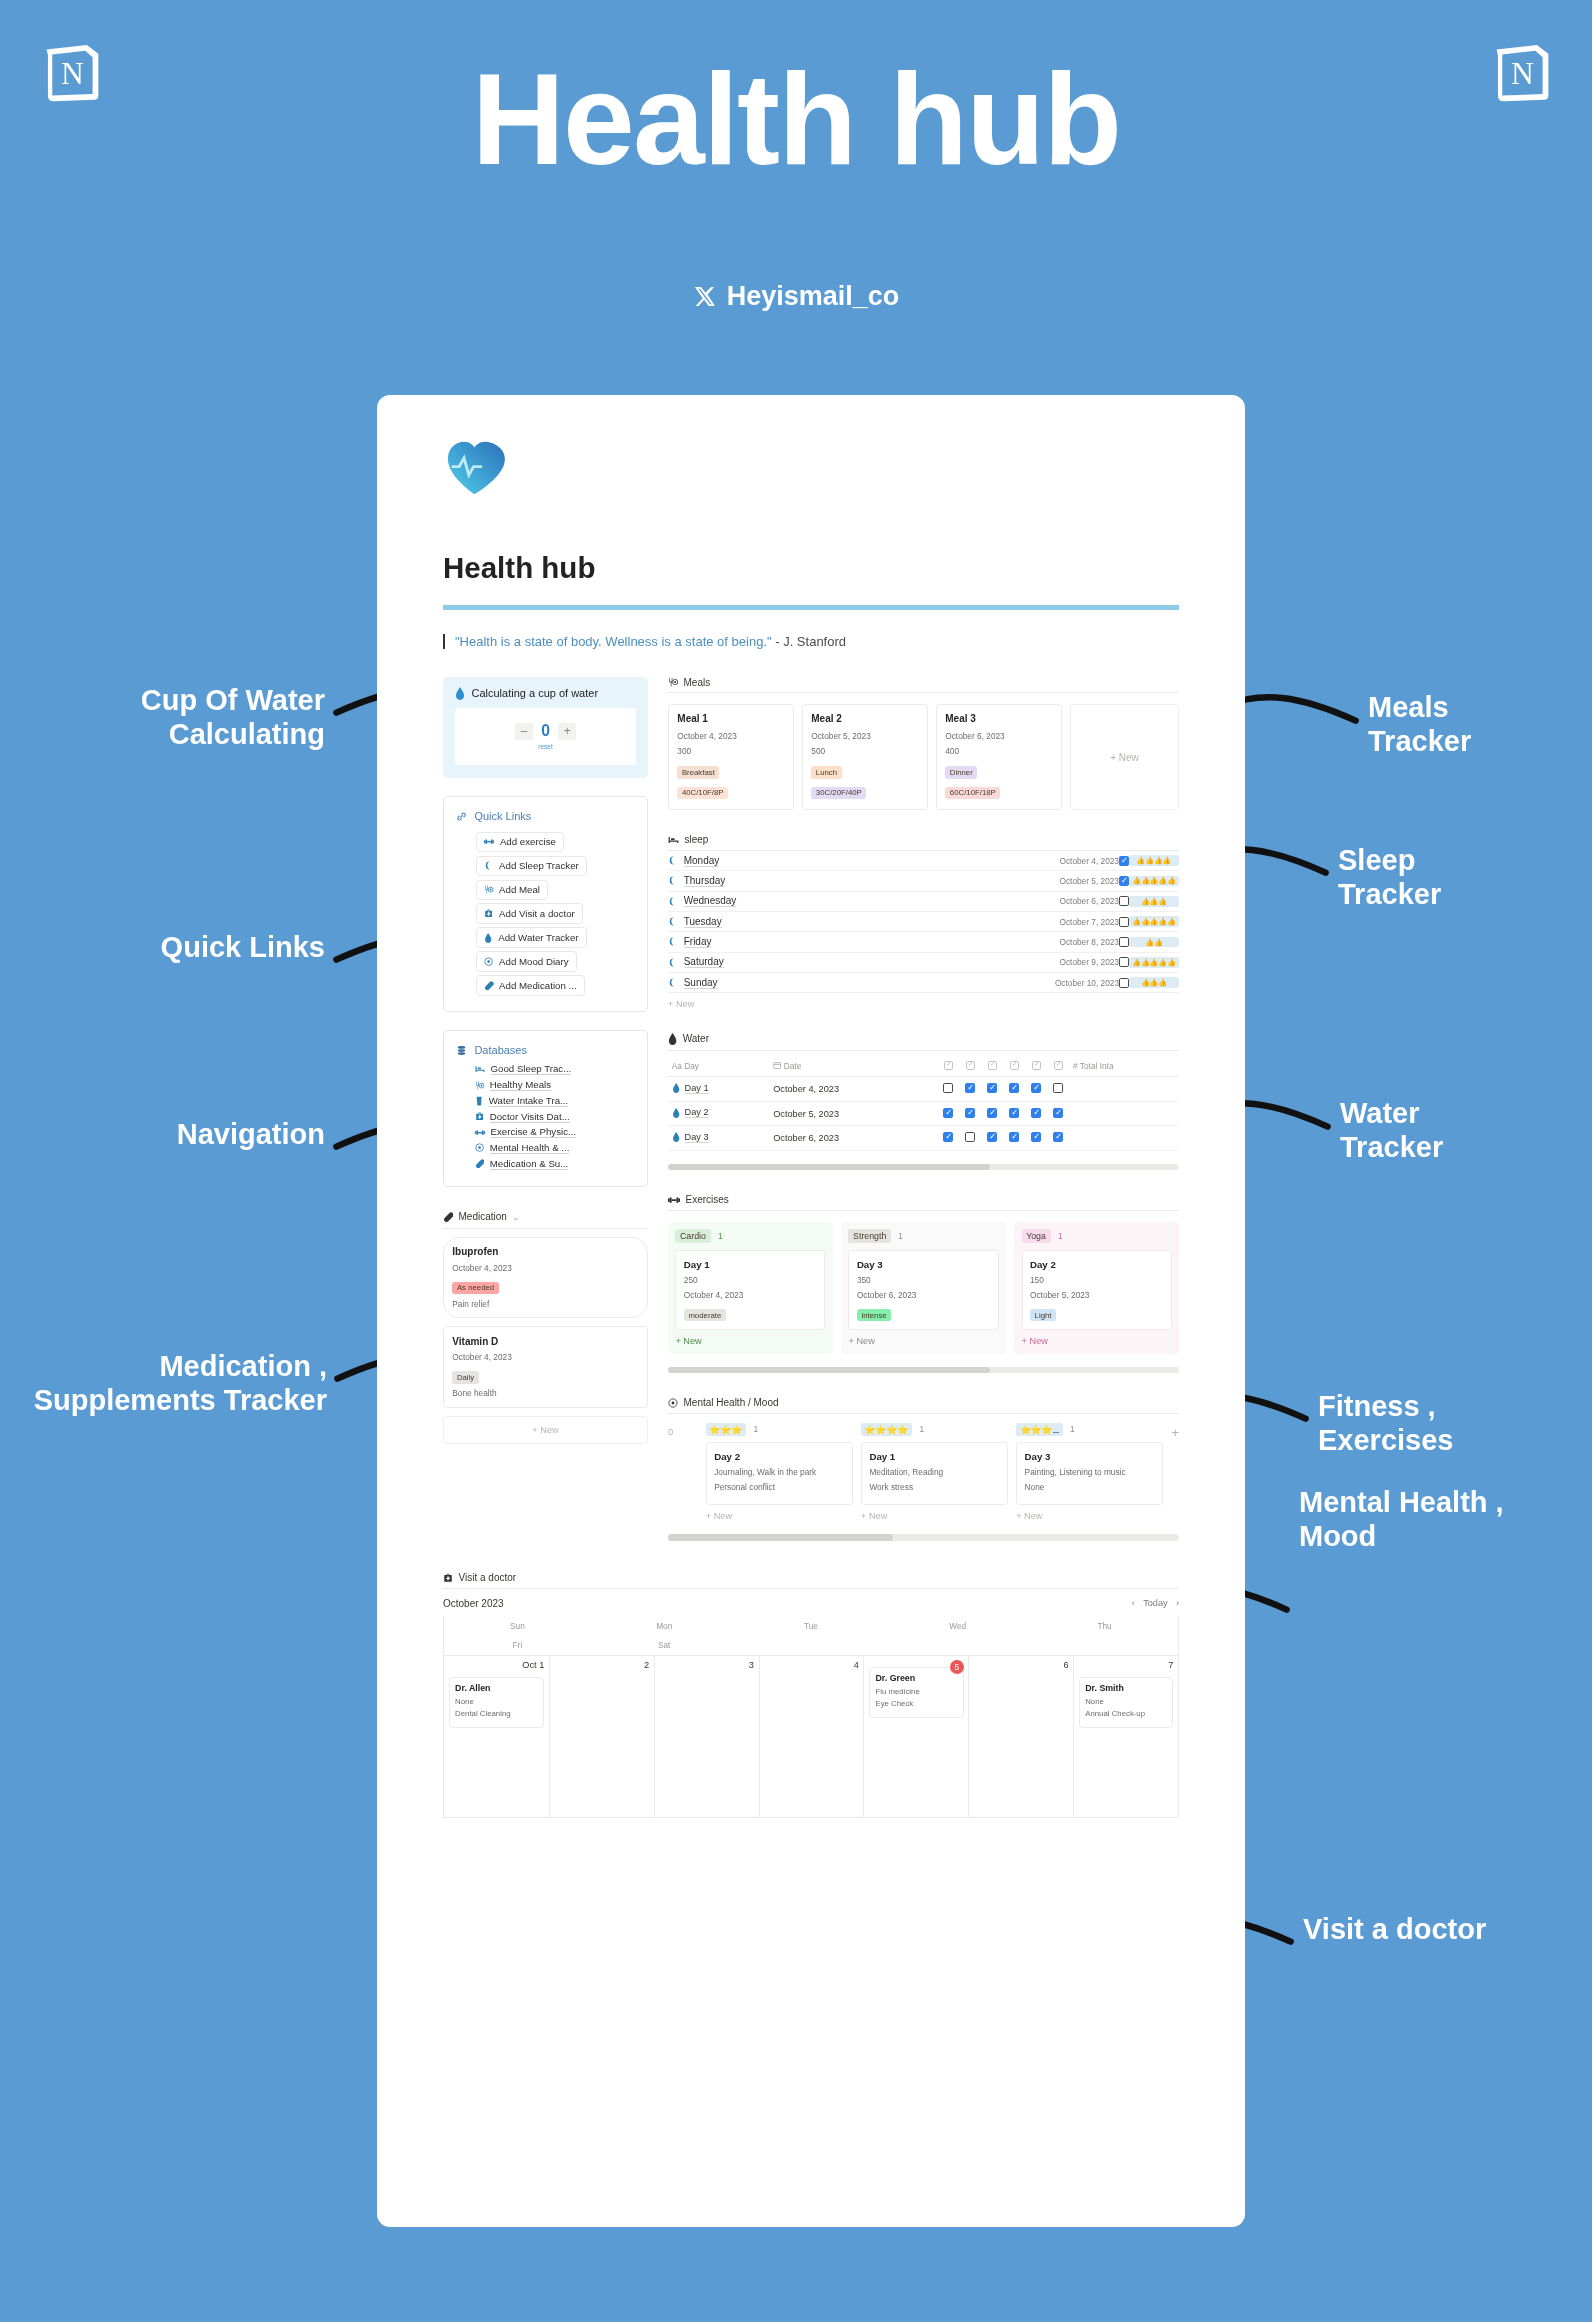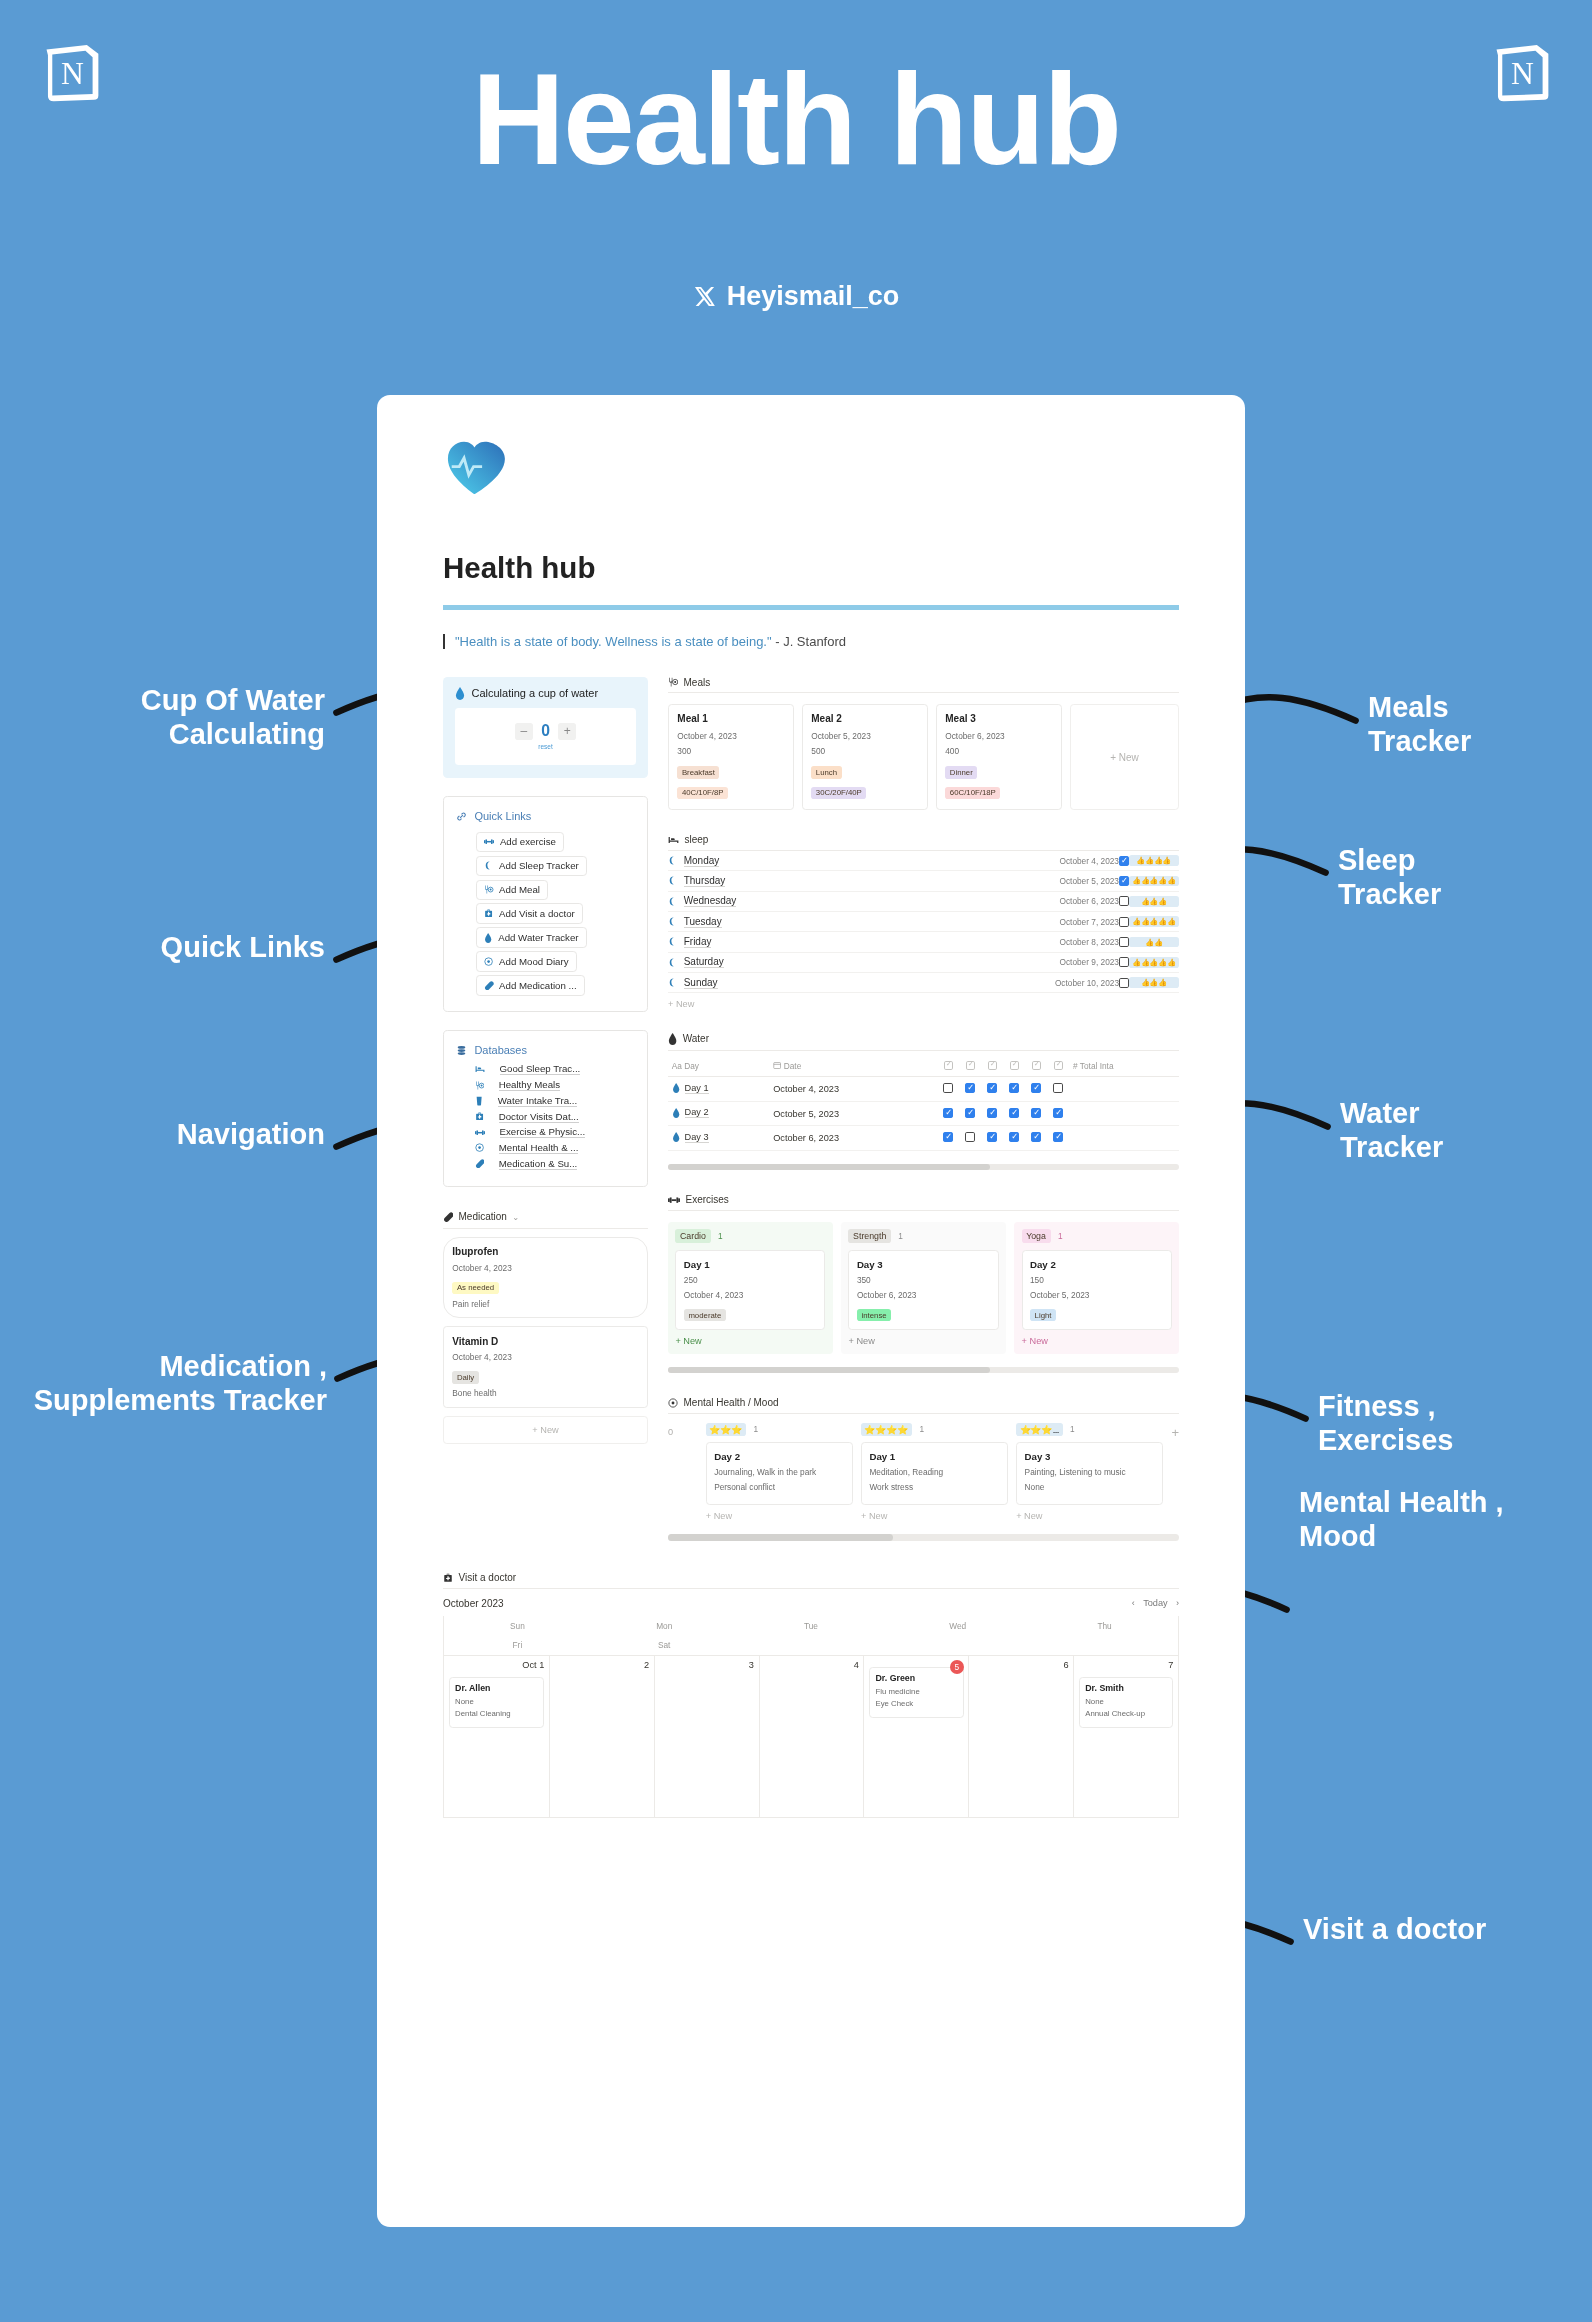--- a/index.html
+++ b/index.html
@@ -69,21 +69,21 @@
 
   
   .panel { border: 0.9px solid #e6e5e3; border-radius: 4.6px; padding: 13px 12px; margin-top: 18.5px; }
   .panel-head { display: flex; align-items: center; gap: 7.4px; font-size: 11px; color: #4a7fb5; margin-bottom: 7.4px; }
   .ql-item {
     display: inline-flex; align-items: center; gap: 5.5px;
     border: 0.9px solid #e8e7e5; border-radius: 3.7px;
     padding: 3.7px 7.4px; font-size: 9.7px; color: #2f2f2f;
     margin: 1.8px 0 1.8px 20px; background: #fff;
   }
-  .db-item { display: flex; align-items: center; gap: 15px; font-size: 9.7px; color: #2f2f2f;
+  .db-item { display: flex; align-items: center; gap: 6px; font-size: 9.7px; color: #2f2f2f;
              margin: 3.7px 0 3.7px 18.5px; }
   .db-item .lbl { border-bottom: 0.9px solid #cfcfcf; }
   .ico { flex: none; display:inline-flex; }
 
   
   .sec { margin-bottom: 24px; }
   .sec-head { display: flex; align-items: center; gap: 5.5px; font-size: 10px; color: #37352f;
               font-weight: 500; padding-bottom: 4.6px; border-bottom: 1.8px solid #37352f;
               width: fit-content; }
   .sec-rule { height: 0.9px; background: #eceae7; margin-top: -0.9px; }
@@ -433,21 +433,21 @@
             <svg width="10" height="10" viewBox="0 0 16 16">
                 <path fill="#333" d="M10.5 1.5a4 4 0 015.6 5.6l-8 8a4 4 0 01-5.6-5.6l8-8zM4 10l5.5-5.5 2.5 2.5L6.5 12.5 4 10z"></path>
               </svg>
             <span>Medication</span>
             <span style="color:#9b9a97;font-size:8.3px;">⌄</span>
           </div>
           <div id="med-list">
               <div style="border:0.9px solid #ebeae8;border-radius:16px;padding:8.3px;margin-top:8.3px;">
      <div style="font-size:10px;font-weight:600;color:#242424;margin-bottom:5.5px;">Ibuprofen</div>
      <div style="font-size:8.3px;color:#6b6b6b;margin-bottom:4.6px;">October 4, 2023</div>
-     <div class="tag" style="background:#fef9c3">As needed</div>
+     <div class="tag" style="background:#fca5a5">As needed</div>
      <div style="font-size:8.3px;color:#6b6b6b;margin-top:4.6px;">Pain relief</div>
    </div>
               <div style="border:0.9px solid #ebeae8;border-radius:3.7px;padding:8.3px;margin-top:8.3px;">
      <div style="font-size:10px;font-weight:600;color:#242424;margin-bottom:5.5px;">Vitamin D</div>
      <div style="font-size:8.3px;color:#6b6b6b;margin-bottom:4.6px;">October 4, 2023</div>
      <div class="tag" style="background:#e5e4e1">Daily</div>
      <div style="font-size:8.3px;color:#6b6b6b;margin-top:4.6px;">Bone health</div>
    </div>
             </div>
           <div style="border:0.9px solid #f0efed;border-radius:3.7px;padding:8.3px;margin-top:8.3px;text-align:center;color:#b5b4b1;font-size:9.2px;">+ New</div>

